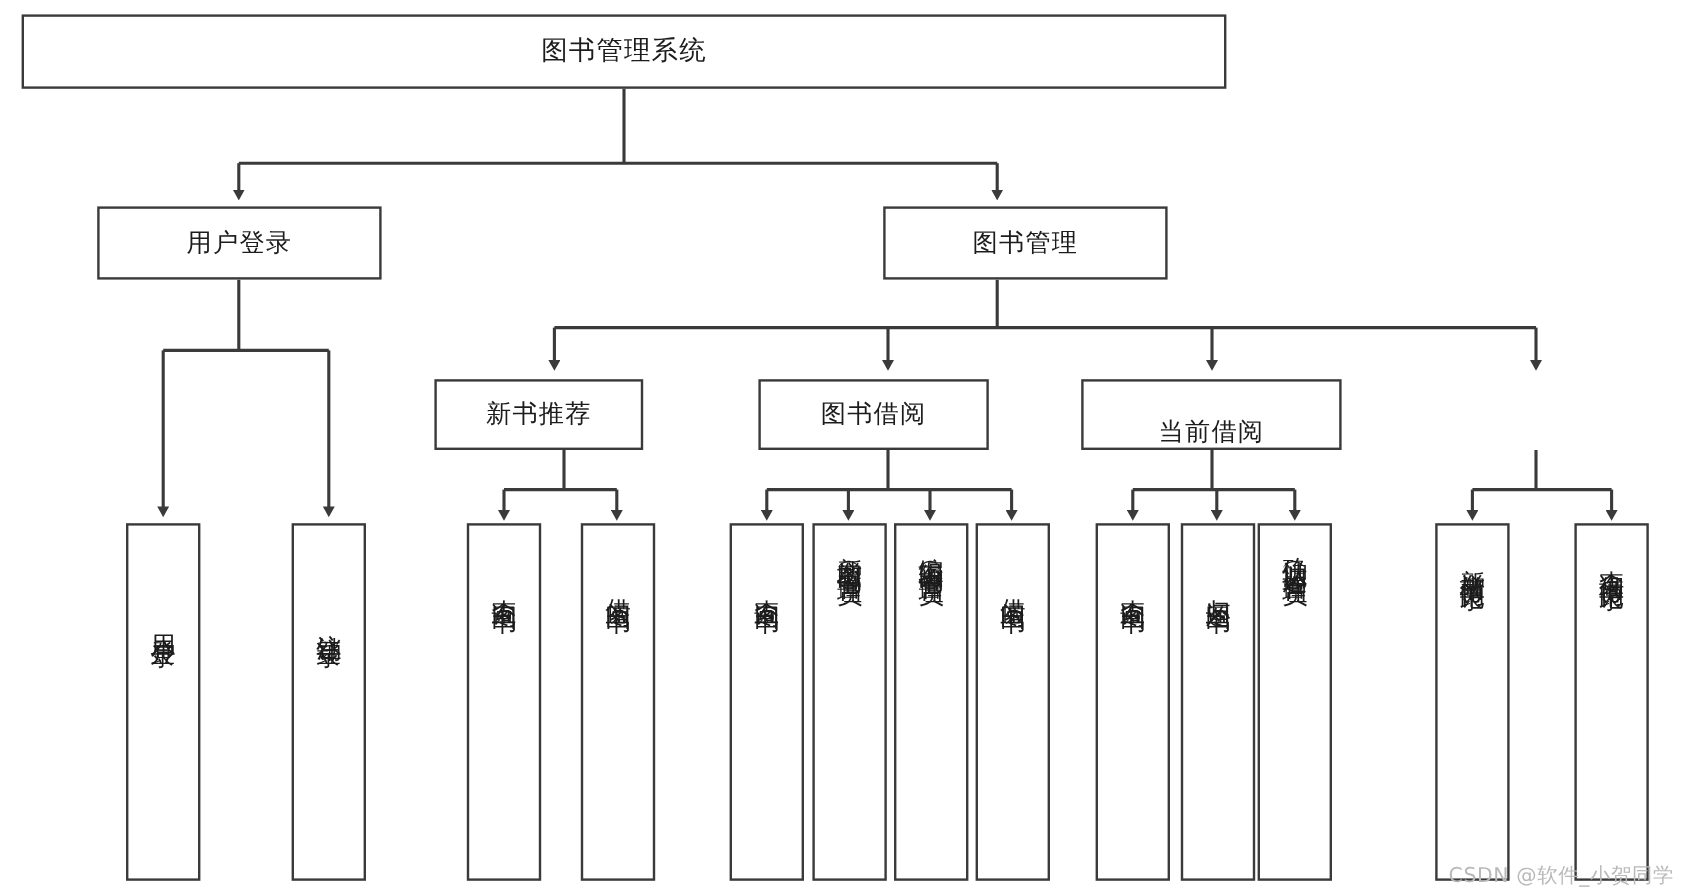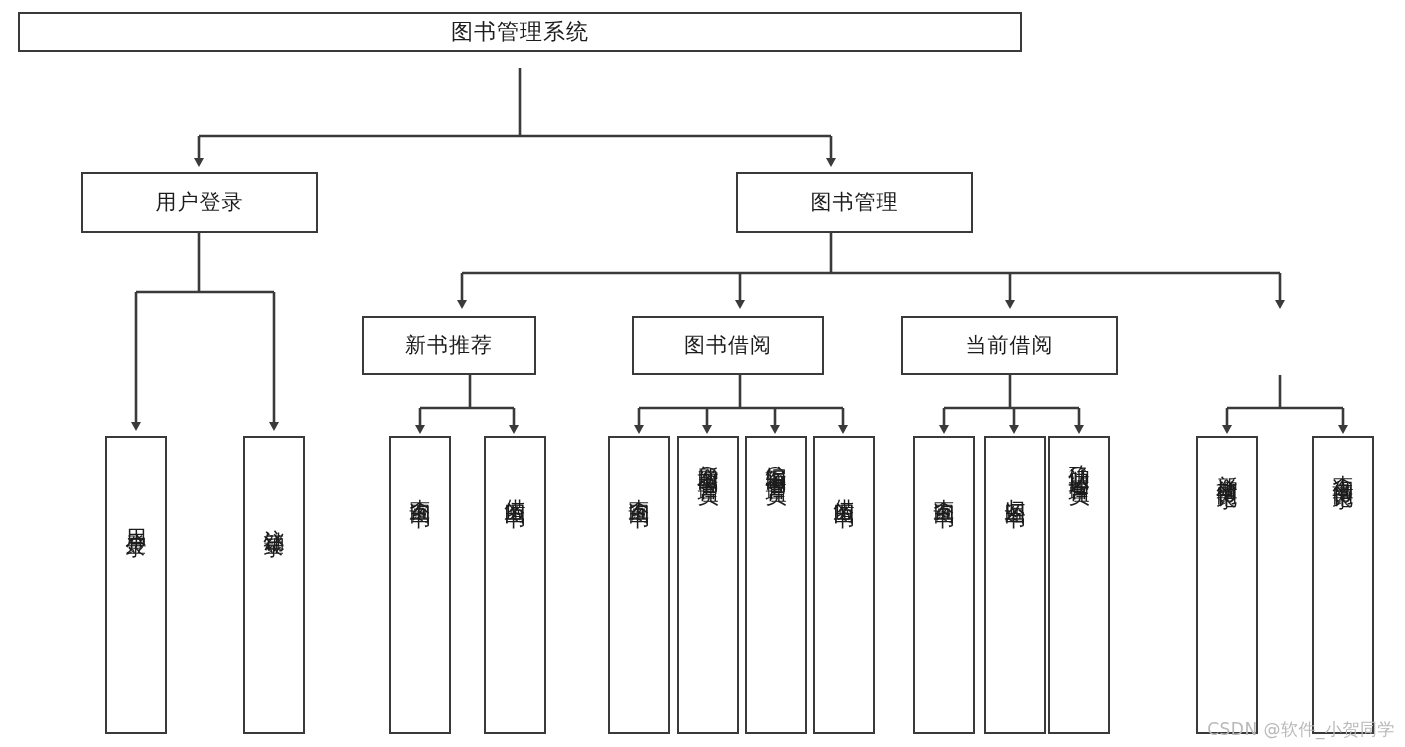--- a/index.html
+++ b/index.html
@@ -123,41 +123,41 @@
       <path d="M1014,408 L1014,427" marker-end="url(#arrowhead)"></path>
       <path d="M1079,408 L1079,427" marker-end="url(#arrowhead)"></path>
 
       <path d="M1280,375 L1280,408"></path>
       <path d="M1227,408 L1343,408"></path>
       <path d="M1227,408 L1227,427" marker-end="url(#arrowhead)"></path>
       <path d="M1343,408 L1343,427" marker-end="url(#arrowhead)"></path>
     </g>
   </svg>
 
-  <div class="node horizontal root" style="left:18px; top:12px; width:1004px; height:40px;">
+  <div class="node horizontal root" style="left:18px; top:12px; width:1004px; height:62px;">
     <span>图书管理系统</span>
   </div>
 
   <div class="node horizontal" style="left:81px; top:172px; width:237px; height:61px;">
     <span>用户登录</span>
   </div>
 
   <div class="node horizontal" style="left:736px; top:172px; width:237px; height:61px;">
     <span>图书管理</span>
   </div>
 
   <div class="node horizontal" style="left:362px; top:316px; width:174px; height:59px;">
     <span>新书推荐</span>
   </div>
 
   <div class="node horizontal" style="left:632px; top:316px; width:192px; height:59px;">
     <span>图书借阅</span>
   </div>
 
-  <div class="node horizontal" style="left:901px; top:316px; width:217px; height:59px;">
+  <div class="node horizontal" style="left:901px; top:316px; width:217px; height:59px;align-items:flex-end;">
     <span>当前借阅</span>
   </div>
 
 
   <div class="node vertical pad-lg" style="left:105px; top:436px; width:62px; height:298px;">
     <span class="vtext">用户登录</span>
   </div>
 
   <div class="node vertical pad-lg" style="left:243px; top:436px; width:62px; height:298px;">
     <span class="vtext">注销登录</span>

